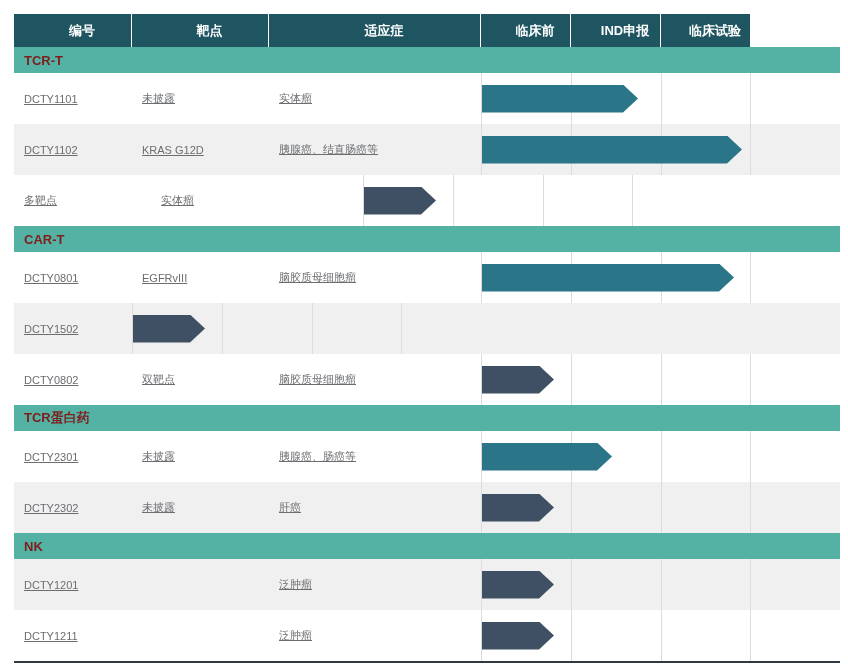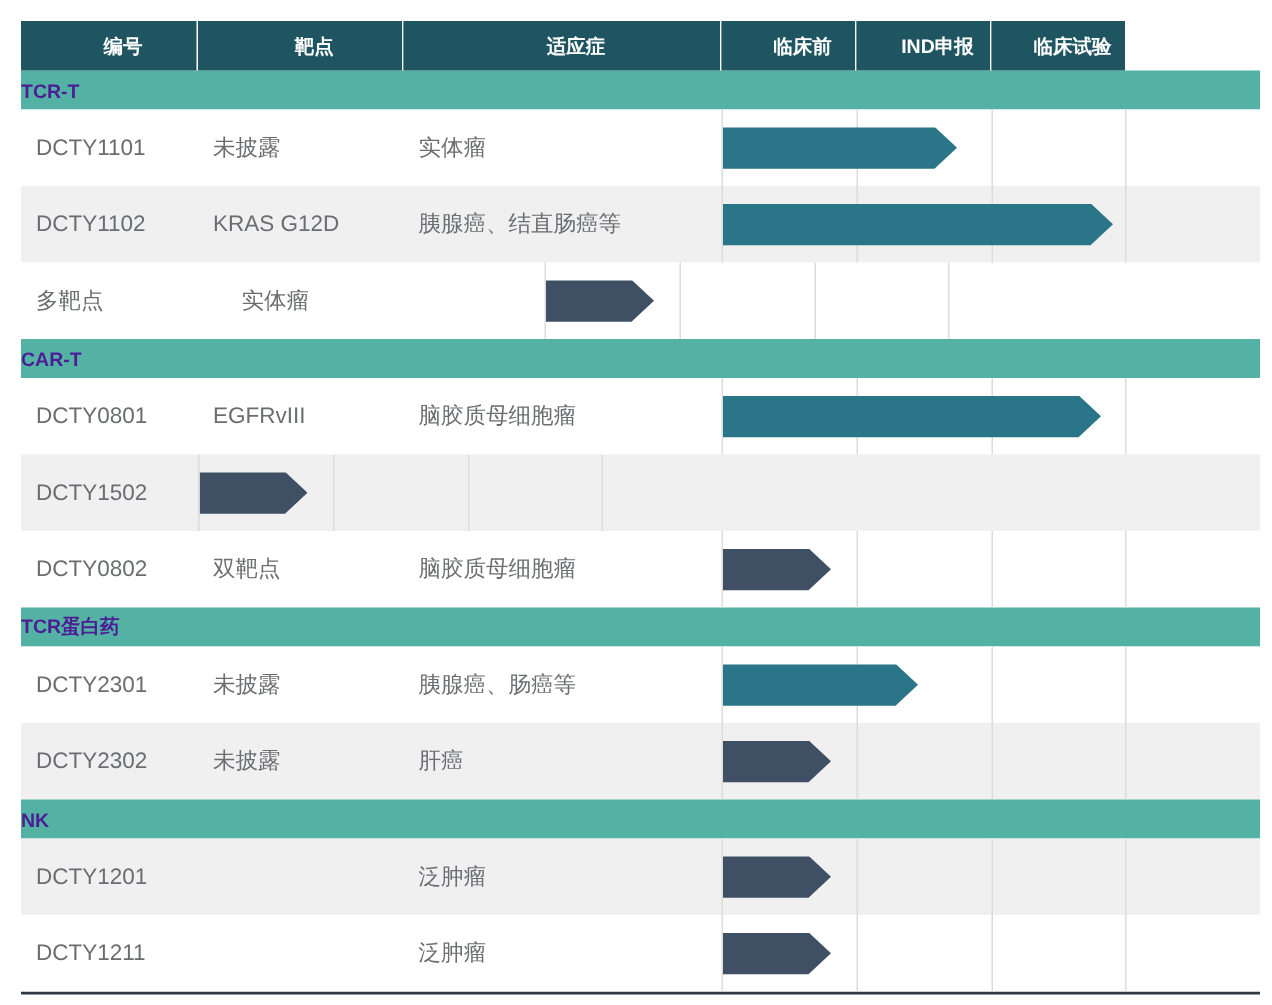--- a/index.html
+++ b/index.html
@@ -27,30 +27,32 @@
   .hcell:last-child { border-right: none; }
   
   .c-id   { width: 118px; }
   .c-target { width: 137px; }
   .c-ind  { width: 212px; }
   .c-stage { width: 90px; }
   .c-stage-last { width: 89px; }
   
   .band {
     height: 26px; background: #53b2a4;
-    color: #4c1d95; font-size: 13px; font-weight: bold;
+    color: #7f1d1d; font-size: 13px; font-weight: bold;
     display: flex; align-items: center;
+    padding-left: 10px;
   }
   
   .row { display: flex; height: 51px; background: #ffffff; }
   .row.shaded { background: #f0f0f1; }
   .cell {
-    font-size: 15px; color: #6b6d70;
+    font-size: 11px; color: #6b6d70;
     display: flex; align-items: center;
     padding-left: 10px;
+    text-decoration: underline;
   }
   .stage-area {
     position: relative;
     width: 359px; display: flex;
   }
   .stage-cell { width: 90px; border-left: 1px solid #dcdcdc; height: 100%; }
   .stage-cell:last-child { width: 89px; }
   .arrow {
     position: absolute; left: 1px; top: 50%;
     transform: translateY(-50%);

